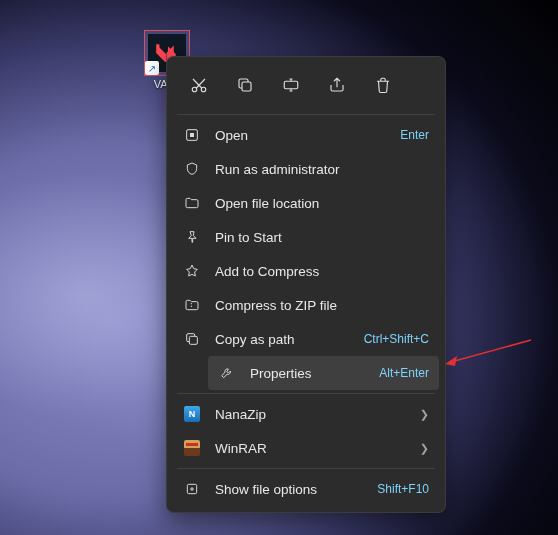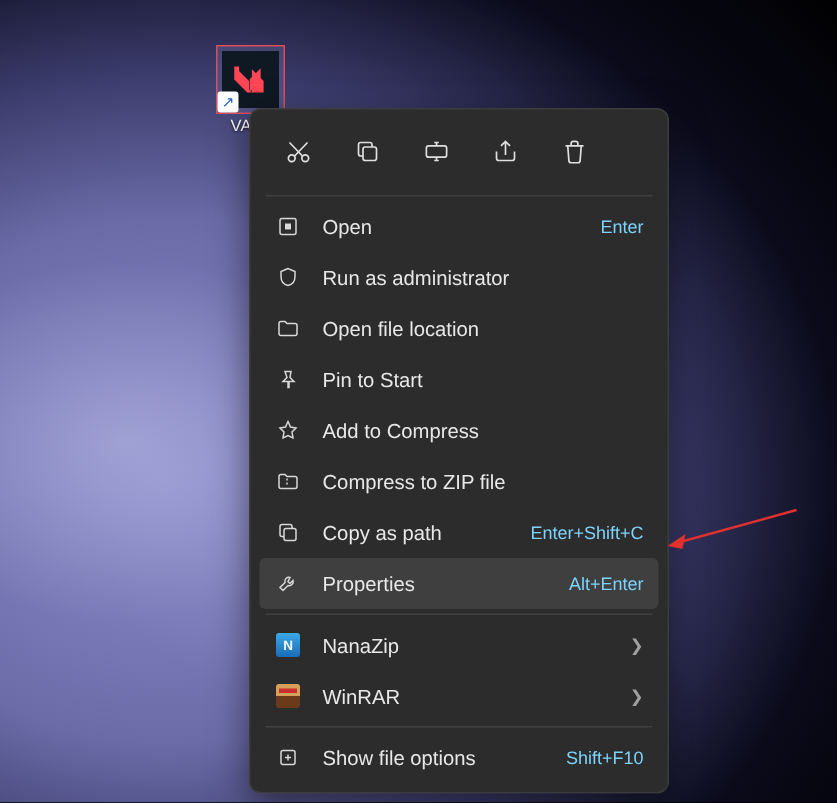--- a/index.html
+++ b/index.html
@@ -68,21 +68,21 @@
   }
   .icon-label {
     margin-top: 2px;
     text-shadow: 0 1px 2px rgba(0,0,0,0.8);
     white-space: nowrap;
     overflow: hidden;
   }
   .context-menu {
     position: absolute;
     left: 166px;
-    top: 72px;
+    top: 56px;
     width: 280px;
     background: #2c2c2c;
     border: 1px solid rgba(255,255,255,0.08);
     border-radius: 8px;
     box-shadow: 0 8px 24px rgba(0,0,0,0.5);
     padding: 6px;
     color: #e8e8e8;
     font-size: 13.5px;
   }
   .action-row {
@@ -107,20 +107,21 @@
   }
   .menu-item {
     display: flex;
     align-items: center;
     padding: 8px 10px;
     border-radius: 4px;
     gap: 14px;
   }
   .menu-item.highlight {
     background: rgba(255,255,255,0.09);
+    margin-left: 35px;
   }
   .mi-icon {
     width: 18px;
     height: 18px;
     display: flex;
     align-items: center;
     justify-content: center;
     flex-shrink: 0;
     color: #d8d8d8;
   }
@@ -270,21 +271,21 @@
   </div>
 
   <div class="menu-item">
     <span class="mi-icon">
         <svg viewBox="0 0 24 24">
           <rect x="8" y="8" width="12" height="12" rx="2"></rect>
           <path d="M16 8 V6 a2 2 0 0 0 -2 -2 H6 a2 2 0 0 0 -2 2 v8 a2 2 0 0 0 2 2 h2"></path>
         </svg>
       </span>
     <span class="mi-label">Copy as path</span>
-    <span class="mi-accel">Enter+Shift+C</span>
+    <span class="mi-accel">Ctrl+Shift+C</span>
   </div>
 
   <div class="menu-item highlight">
     <span class="mi-icon">
         <svg viewBox="0 0 24 24">
           <path d="M14 6 a4 4 0 0 0 -5 5 l-5 5 l3 3 l5 -5 a4 4 0 0 0 5 -5 l-3 3 l-2 -2 Z"></path>
         </svg>
       </span>
     <span class="mi-label">Properties</span>
     <span class="mi-accel">Alt+Enter</span>

